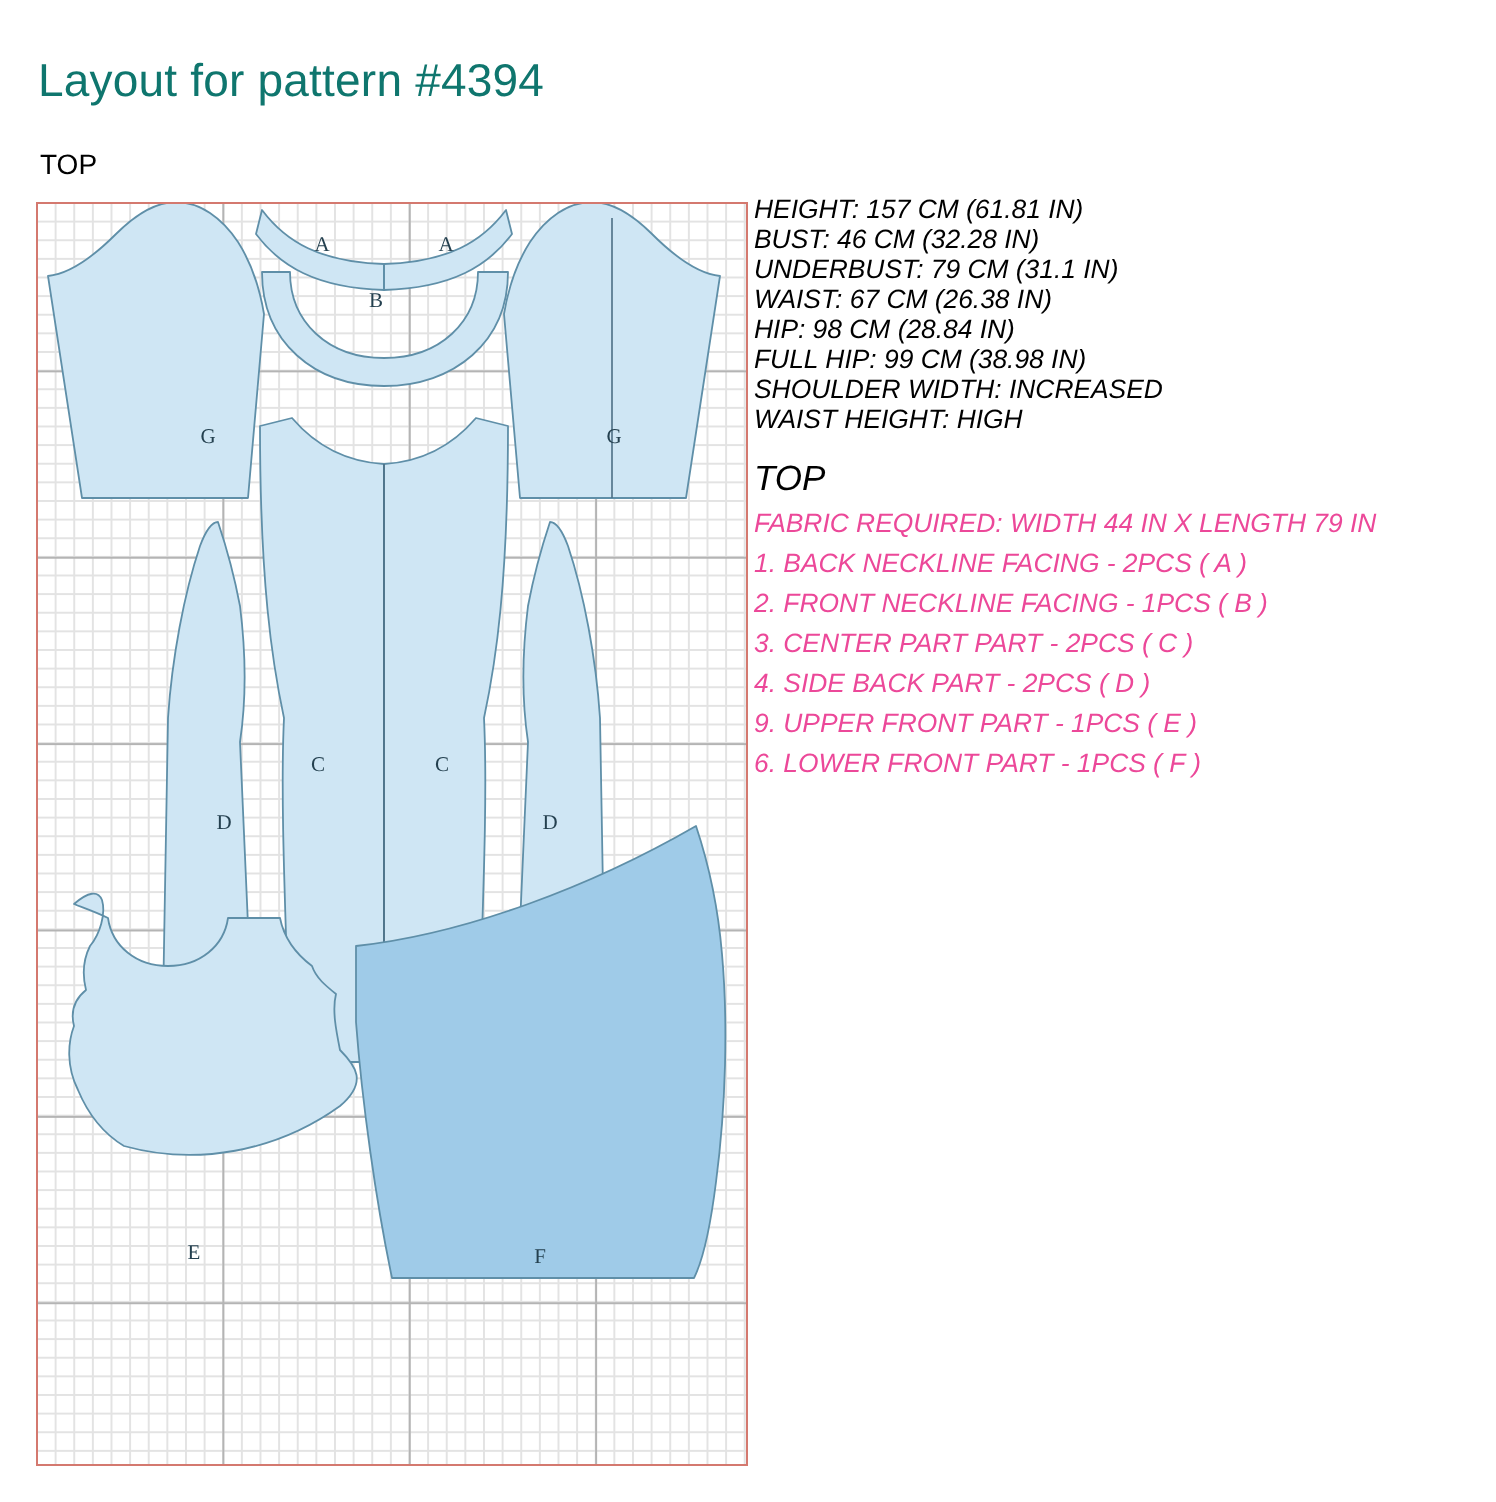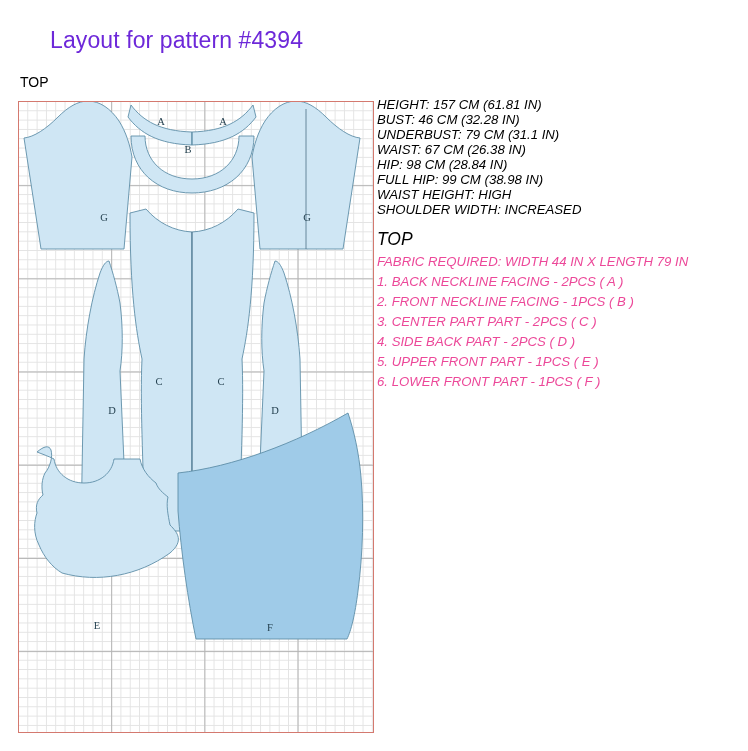--- a/index.html
+++ b/index.html
@@ -9,24 +9,23 @@
     background:#ffffff;
     font-family:"Liberation Sans", sans-serif;
     color:#000000;
     overflow:hidden;
     position:relative;
     -webkit-font-smoothing:antialiased;
   }
   #page-title{
     position:absolute;left:19px;top:26px;
     font-size:23px;line-height:28px;
-    font-weight:400;color:#6d28d9;
+    font-weight:400;color:#0f766e;
     letter-spacing:0.1px;
     white-space:nowrap;
-    margin-left:31px;
   }
   #section-label{
     position:absolute;left:20px;top:73px;
     font-size:14px;line-height:18px;
     color:#000;white-space:nowrap;
   }
 
   
   #pattern-canvas{
     position:absolute;
@@ -205,25 +204,25 @@
   <div id="canvas-border"></div>
 </div>
 
 <div id="info-column">
   <div class="info-line">HEIGHT: 157 CM (61.81 IN)</div>
   <div class="info-line">BUST: 46 CM (32.28 IN)</div>
   <div class="info-line">UNDERBUST: 79 CM (31.1 IN)</div>
   <div class="info-line">WAIST: 67 CM (26.38 IN)</div>
   <div class="info-line">HIP: 98 CM (28.84 IN)</div>
   <div class="info-line">FULL HIP: 99 CM (38.98 IN)</div>
+  <div class="info-line">SHOULDER WIDTH: INCREASED</div>
   <div class="info-line">WAIST HEIGHT: HIGH</div>
-  <div class="info-line">SHOULDER WIDTH: INCREASED</div>
 
   <div id="info-section-title">TOP</div>
 
   <div class="parts-line">FABRIC REQUIRED: WIDTH 44 IN X LENGTH 79 IN</div>
   <div class="parts-line">1. BACK NECKLINE FACING - 2PCS ( A )</div>
   <div class="parts-line">2. FRONT NECKLINE FACING - 1PCS ( B )</div>
   <div class="parts-line">3. CENTER PART PART - 2PCS ( C )</div>
   <div class="parts-line">4. SIDE BACK PART - 2PCS ( D )</div>
-  <div class="parts-line">5. UPPER FRONT PART - 1PCS ( E )</div>
+  <div class="parts-line">9. UPPER FRONT PART - 1PCS ( E )</div>
   <div class="parts-line">6. LOWER FRONT PART - 1PCS ( F )</div>
 </div>
 
 </body></html>

